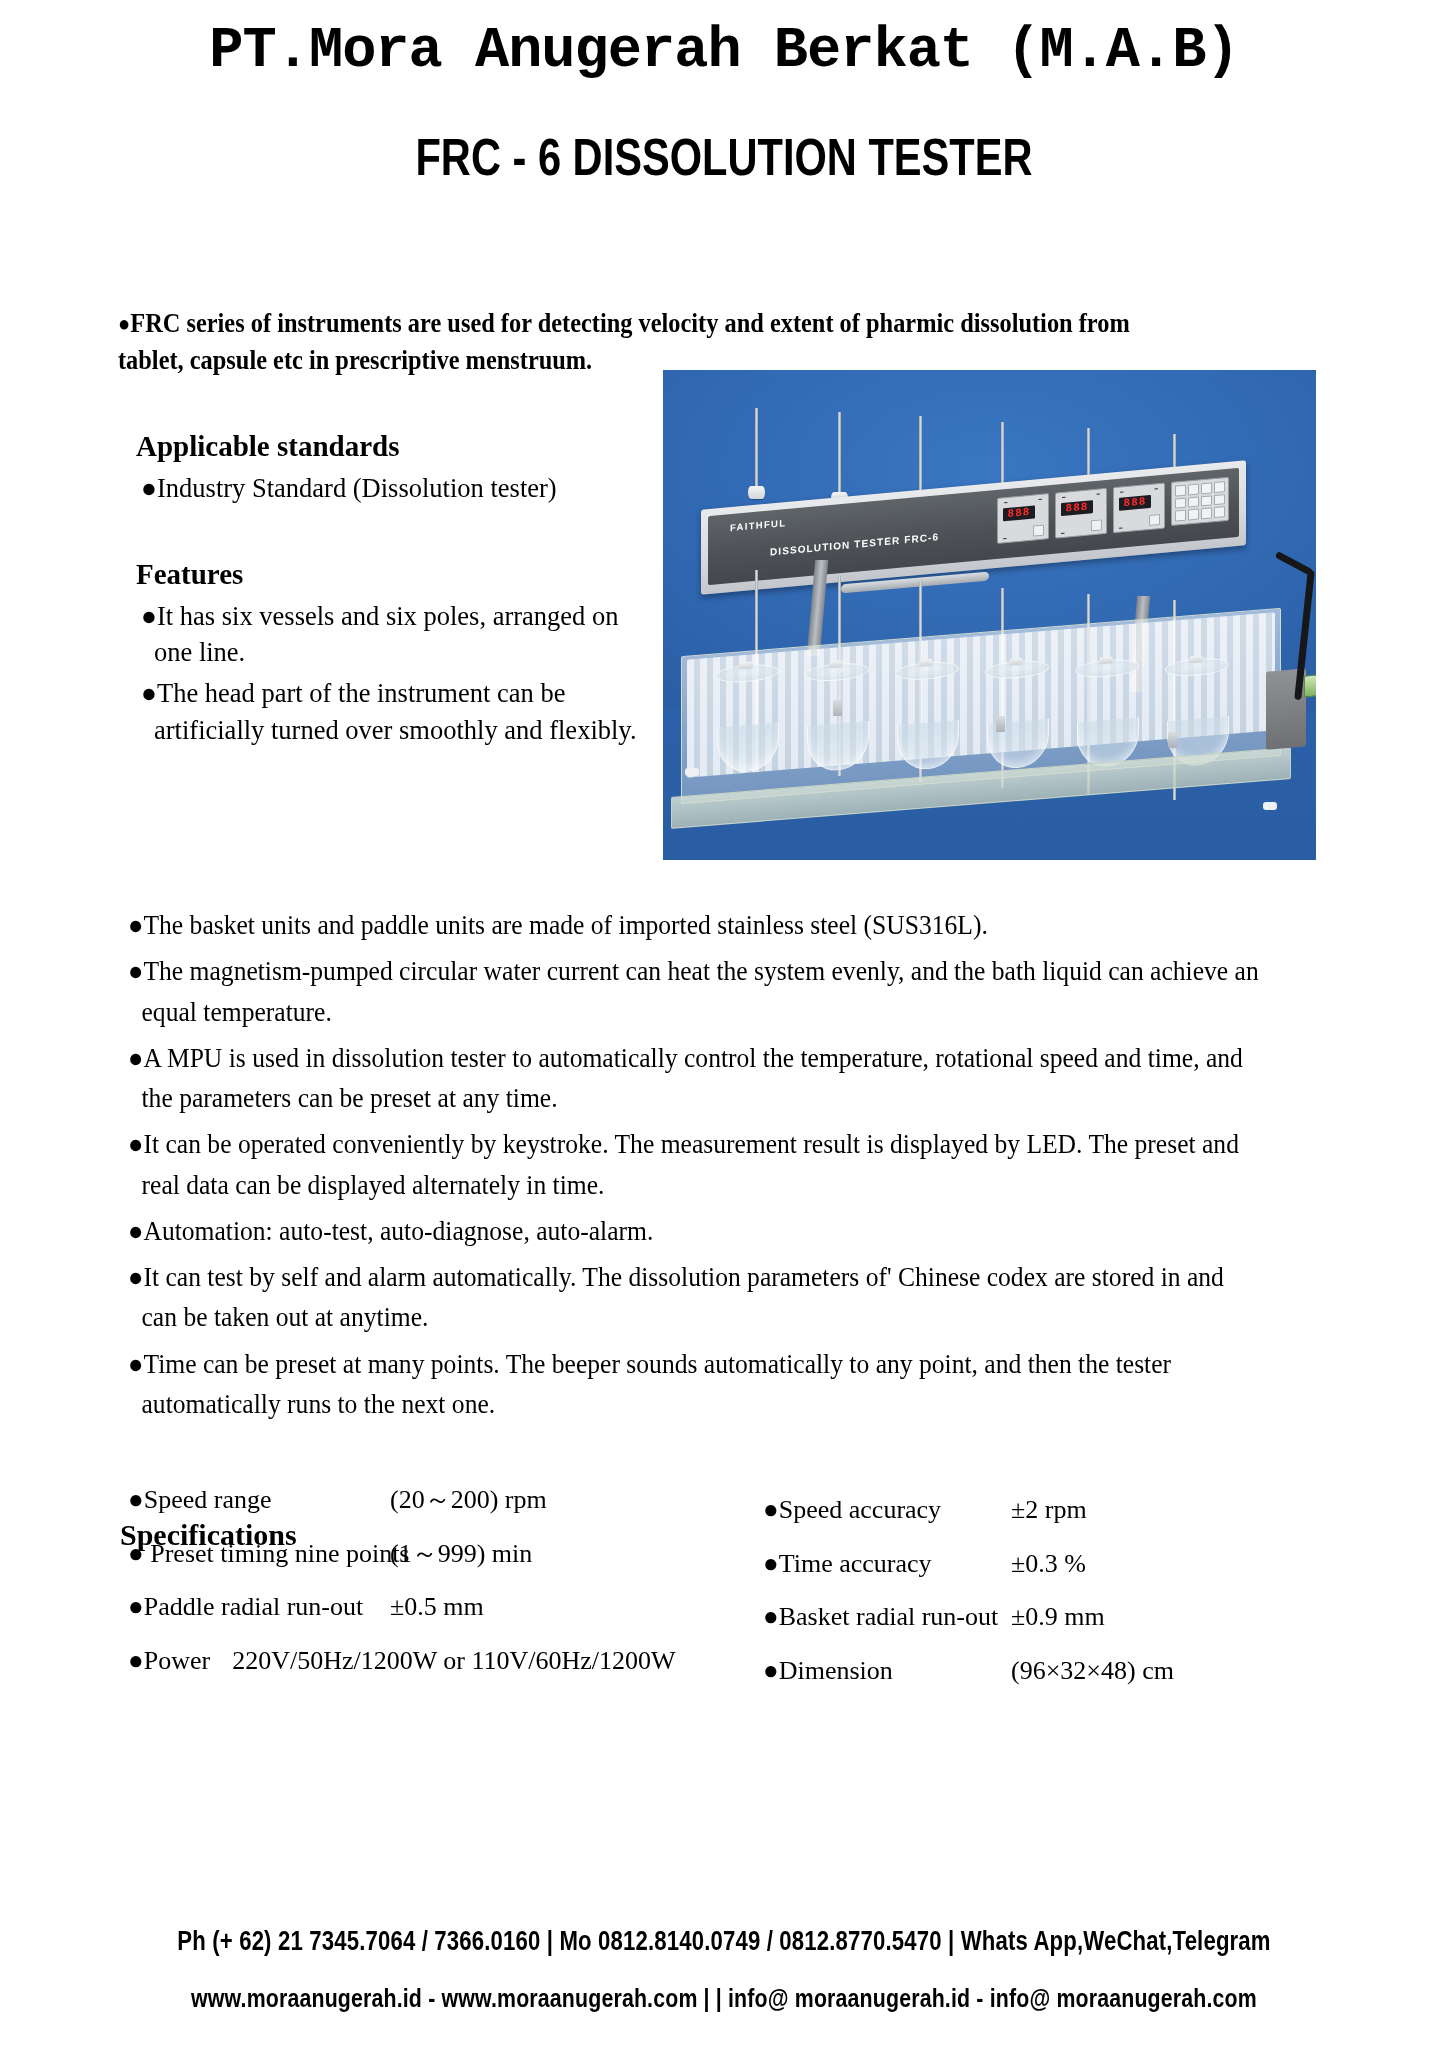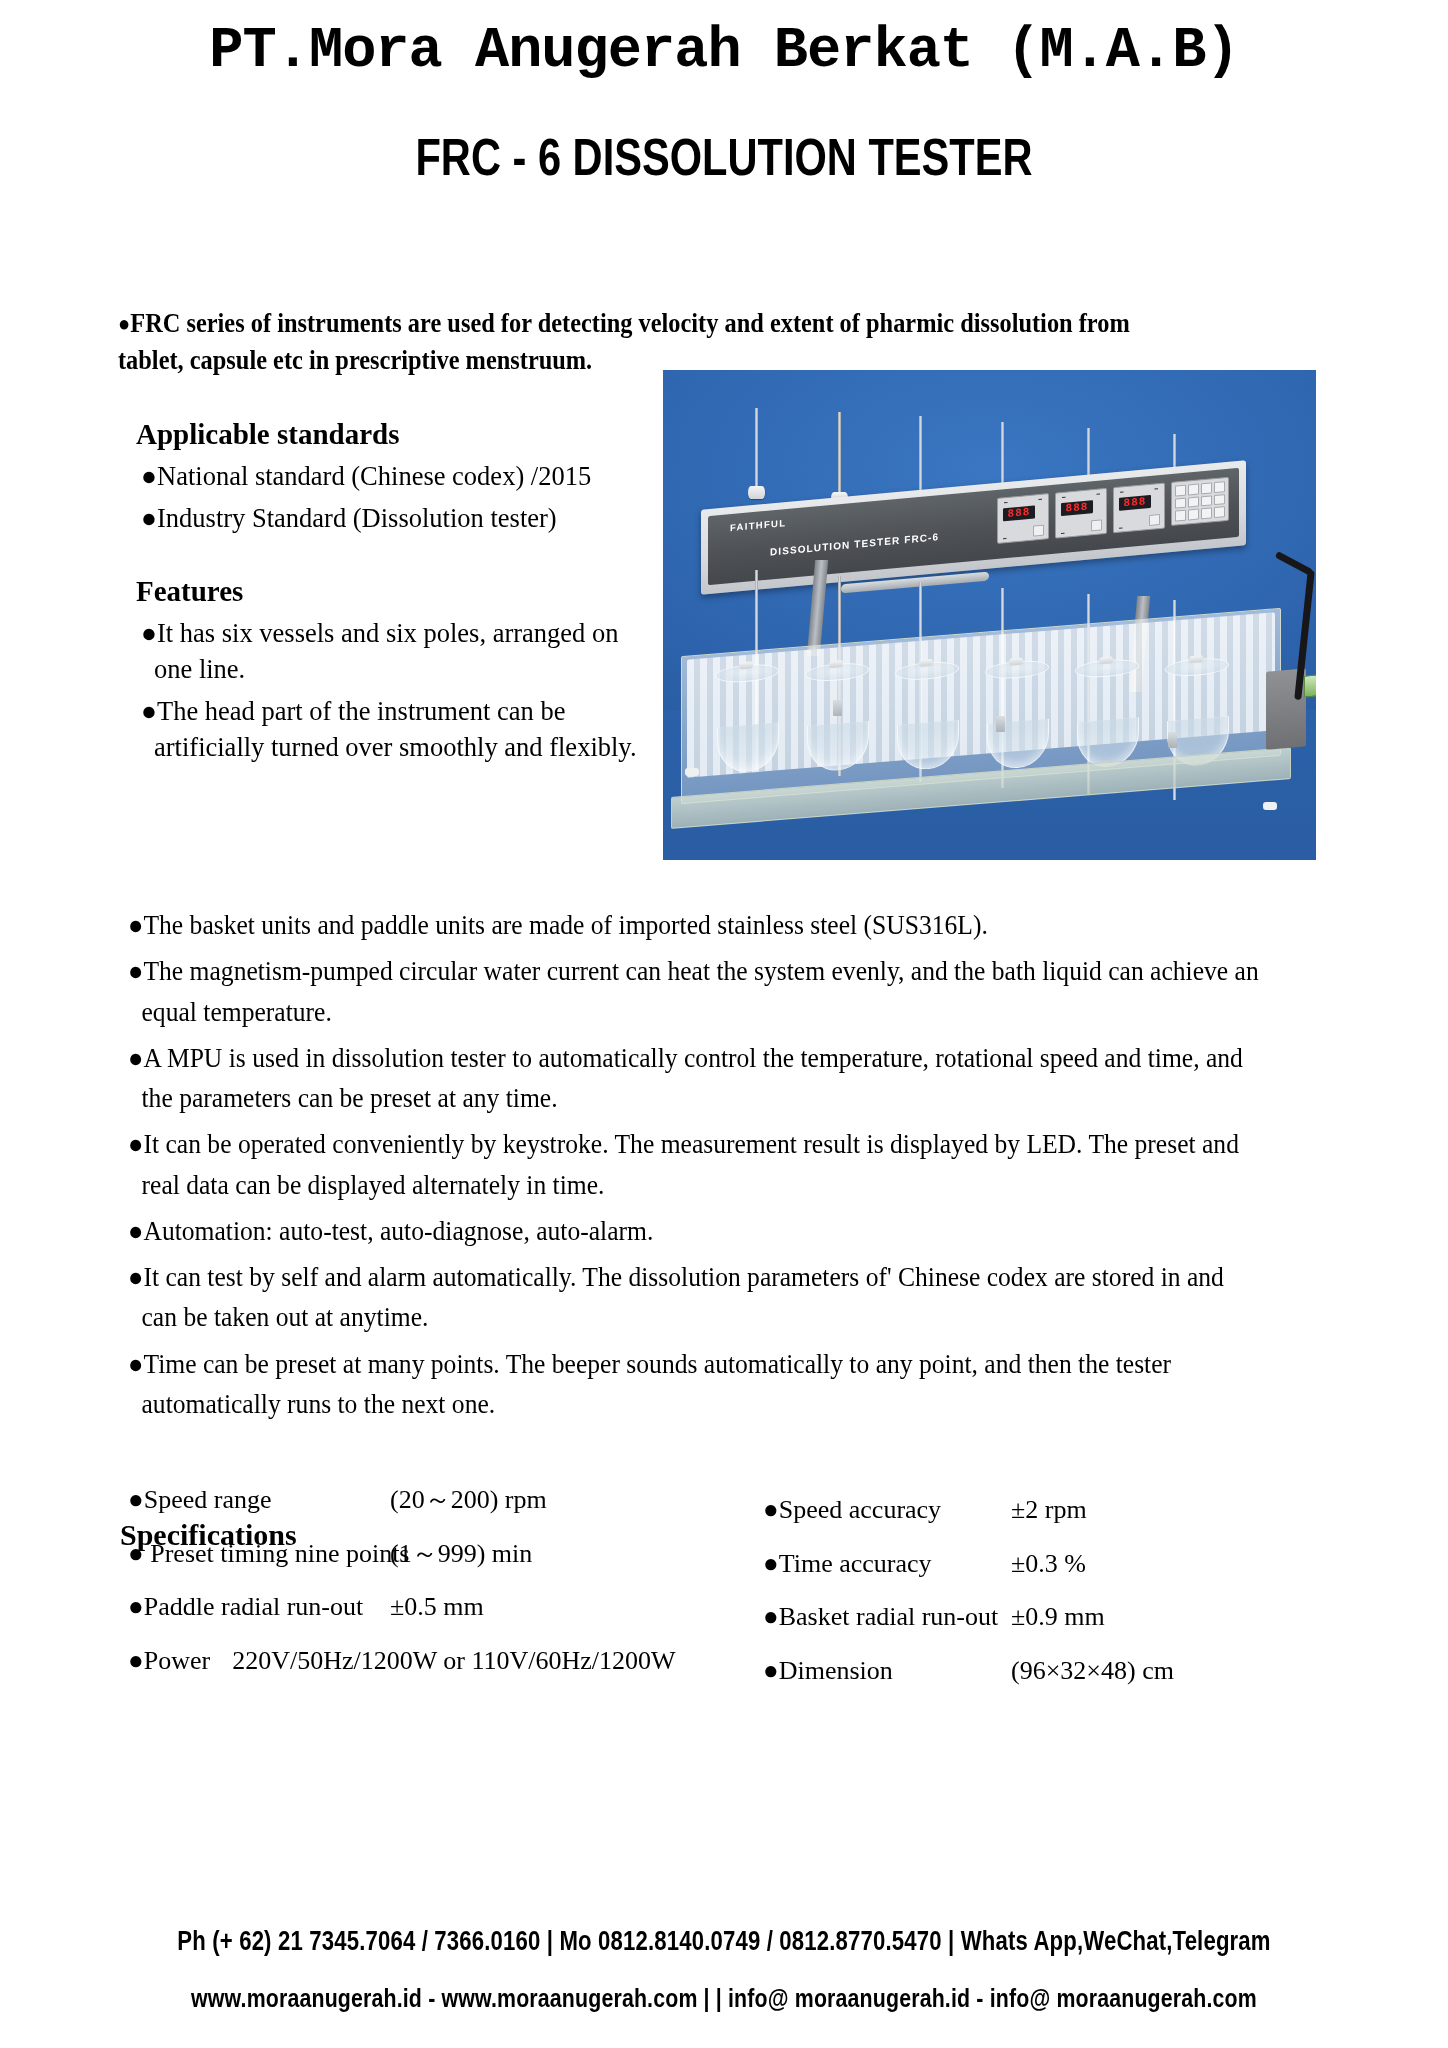--- a/index.html
+++ b/index.html
@@ -228,21 +228,21 @@
     position:absolute;left:178px;top:208px;width:148px;height:9px;
     background:linear-gradient(180deg,#d9dde0,#a5abb0);
     border-radius:5px;transform:skewY(-5deg);
   }
 
   
   .col-left{
     position:absolute;left:128px;top:412px;width:520px;
   }
   .sec-head{
-    font-weight:bold;font-size:29px;margin:4px 0 6px 0;line-height:1.25;
+    font-weight:bold;font-size:29px;margin:16px 0 6px 0;line-height:1.25;
   }
   .sec-head.std{padding-left:8px;}
   .bl{
     font-size:26.5px;line-height:1.37;margin:0 0 5px 0;
     text-indent:-13px;padding-left:13px;
   }
   .col-left .bl{padding-left:26px;text-indent:-13px;}
   .gap{height:28px;}
 
   
@@ -411,21 +411,20 @@
     <div class="side-box"></div>
     <div class="side-sw"></div>
     <div class="cord2"></div>
     <div class="cord"></div>
     <div class="foot" style="left:22px;top:398px;"></div>
     <div class="foot" style="left:600px;top:432px;"></div>
   </div>
 
   <div class="col-left">
     <div class="sec-head std">Applicable standards</div>
-    <p class="bl"><span>●</span><span>National standard (Chinese codex) /2015</span></p>
     <p class="bl"><span>●</span><span>Industry Standard (Dissolution tester)</span></p>
 
     <div class="gap"></div>
 
     <div class="sec-head std">Features</div>
     <p class="bl"><span>●</span><span>It has six vessels and six poles, arranged on one line.</span></p>
     <p class="bl"><span>●</span><span>The head part of the instrument can be artificially turned over smoothly and flexibly.</span></p>
   </div>
 
   <div class="wide">

